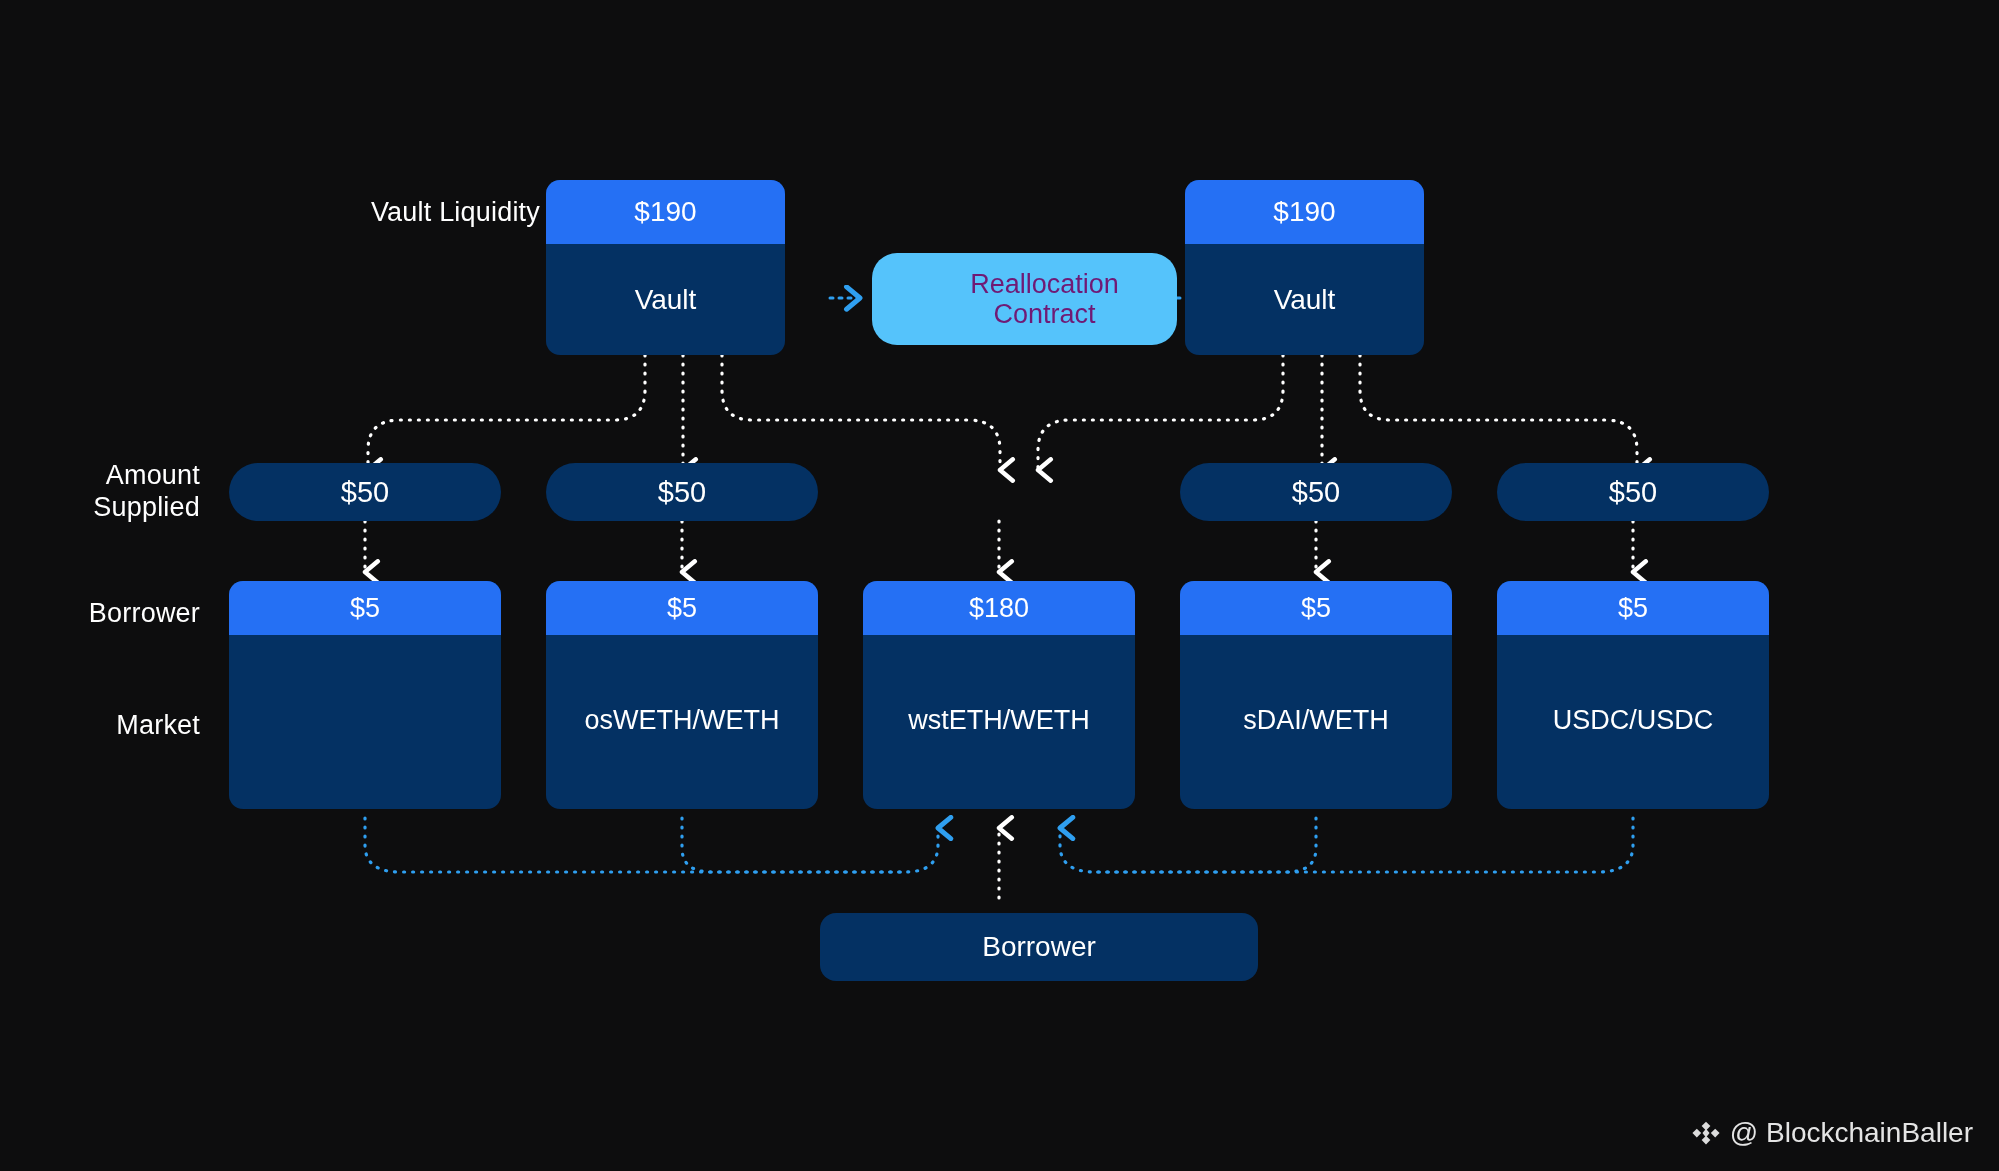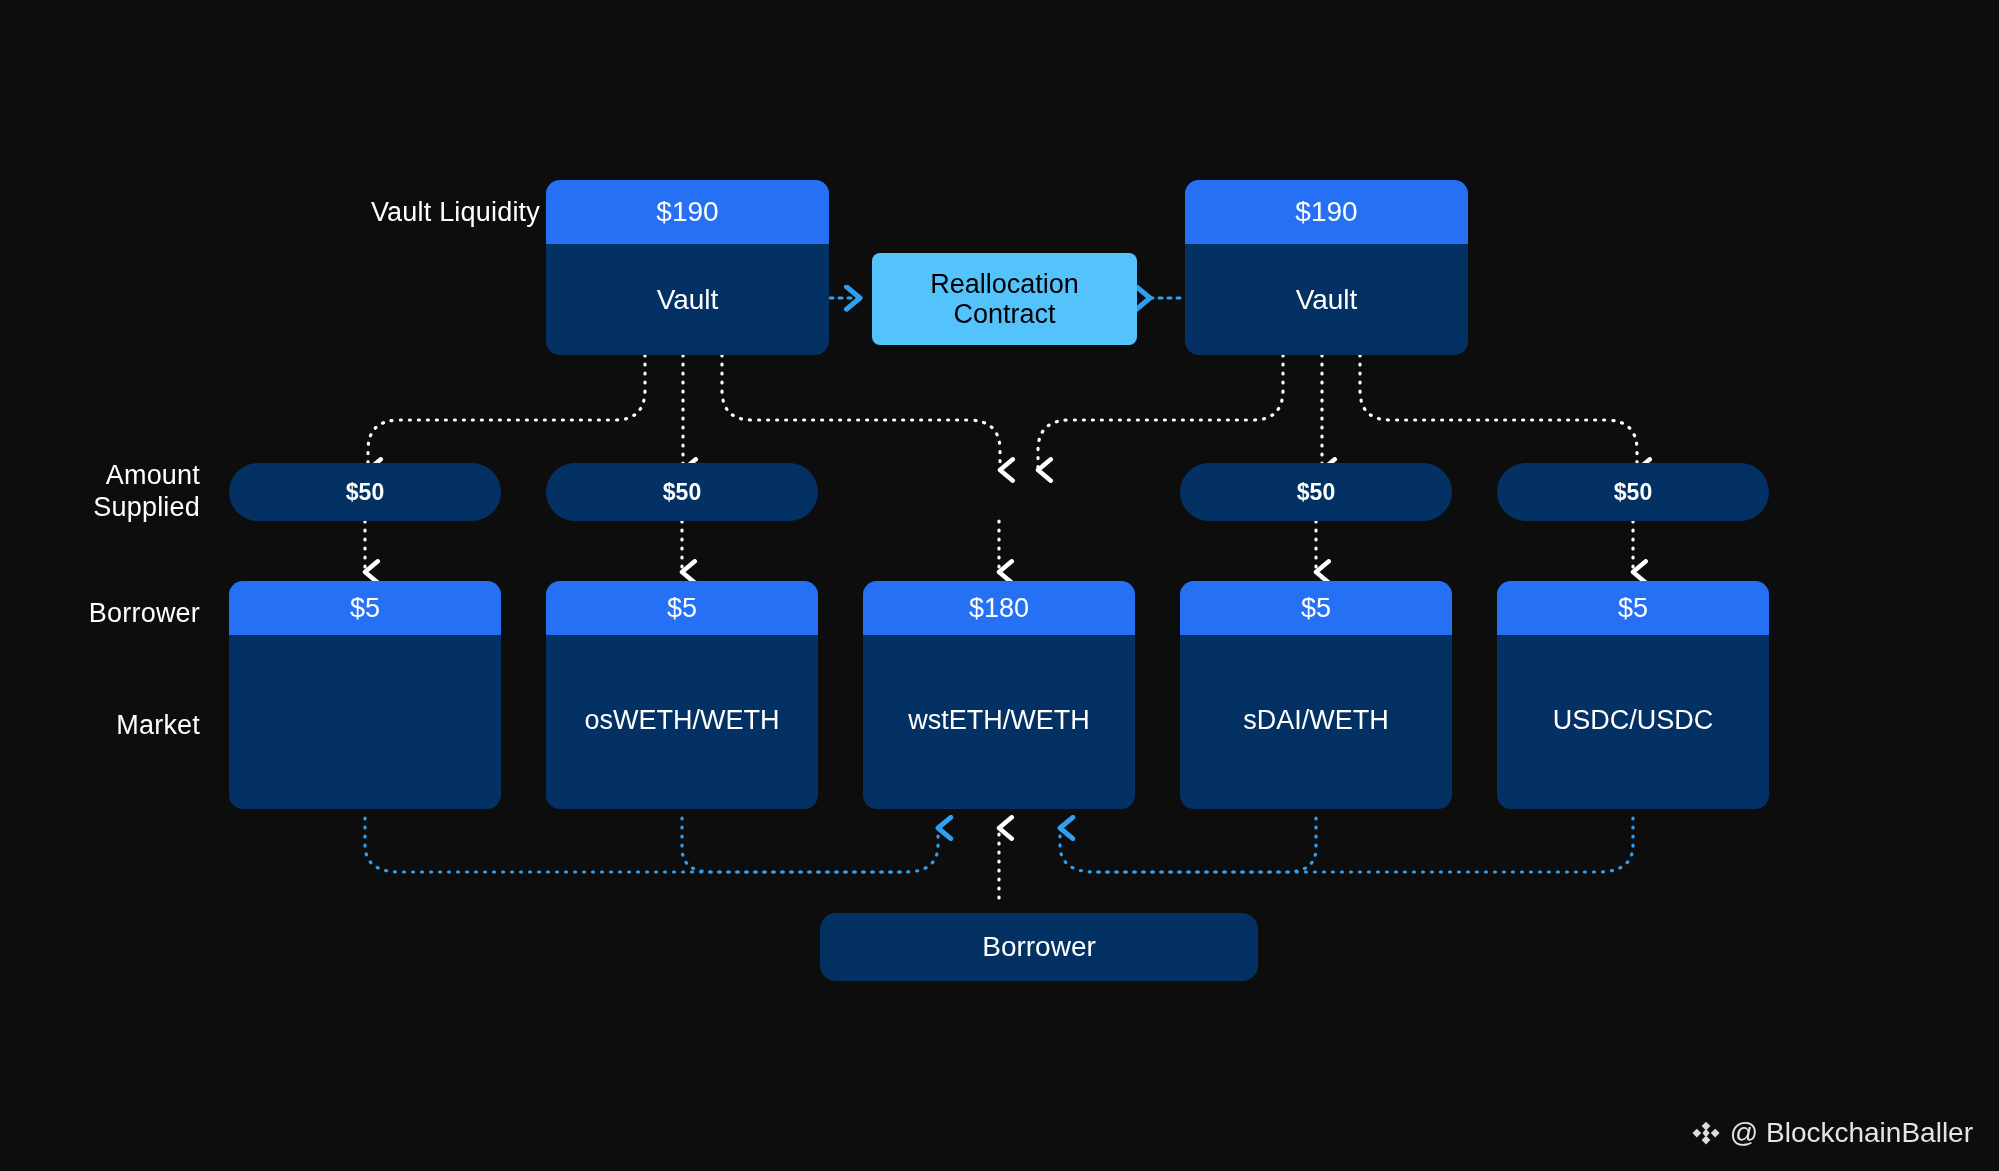--- a/index.html
+++ b/index.html
@@ -12,42 +12,42 @@
 
   svg.edges{position:absolute;left:0;top:0;width:1999px;height:1171px;pointer-events:none;}
 
   .row-label{
     position:absolute;color:#ffffff;font-size:27px;line-height:32px;
     text-align:right;white-space:pre-line;letter-spacing:.2px;
   }
 
   
   .vault{
-    position:absolute;width:283px;height:175px;border-radius:14px;overflow:hidden;
+    position:absolute;width:239px;height:175px;border-radius:14px;overflow:hidden;
     background:#043163;display:flex;flex-direction:column;
   }
   .vault .cap{
     height:64px;background:#2570F4;display:flex;align-items:center;justify-content:center;
     font-size:28px;color:#fff;
   }
   .vault .body{
     flex:1;display:flex;align-items:center;justify-content:center;font-size:28px;color:#fff;
   }
 
   
   .realloc{
-    position:absolute;width:265px;height:92px;border-radius:8px;background:#55C3FB;
+    position:absolute;width:265px;height:92px;border-radius:25px;background:#55C3FB;
     display:flex;align-items:center;justify-content:center;text-align:center;
-    color:#000000;font-size:27px;line-height:1.12;white-space:pre-line;
+    color:#701a75;font-size:27px;line-height:1.12;white-space:pre-line;padding-left:40px;
   }
 
   
   .amount{
     position:absolute;width:272px;height:58px;border-radius:29px;background:#043163;
-    display:flex;align-items:center;justify-content:center;font-size:23px;color:#fff;font-weight:bold;
+    display:flex;align-items:center;justify-content:center;font-size:29px;color:#fff;
   }
 
   
   .market{
     position:absolute;width:272px;height:228px;border-radius:14px;overflow:hidden;
     background:#043163;display:flex;flex-direction:column;
   }
   .market .cap{
     height:54px;background:#2570F4;display:flex;align-items:center;justify-content:center;
     font-size:27px;color:#fff;

